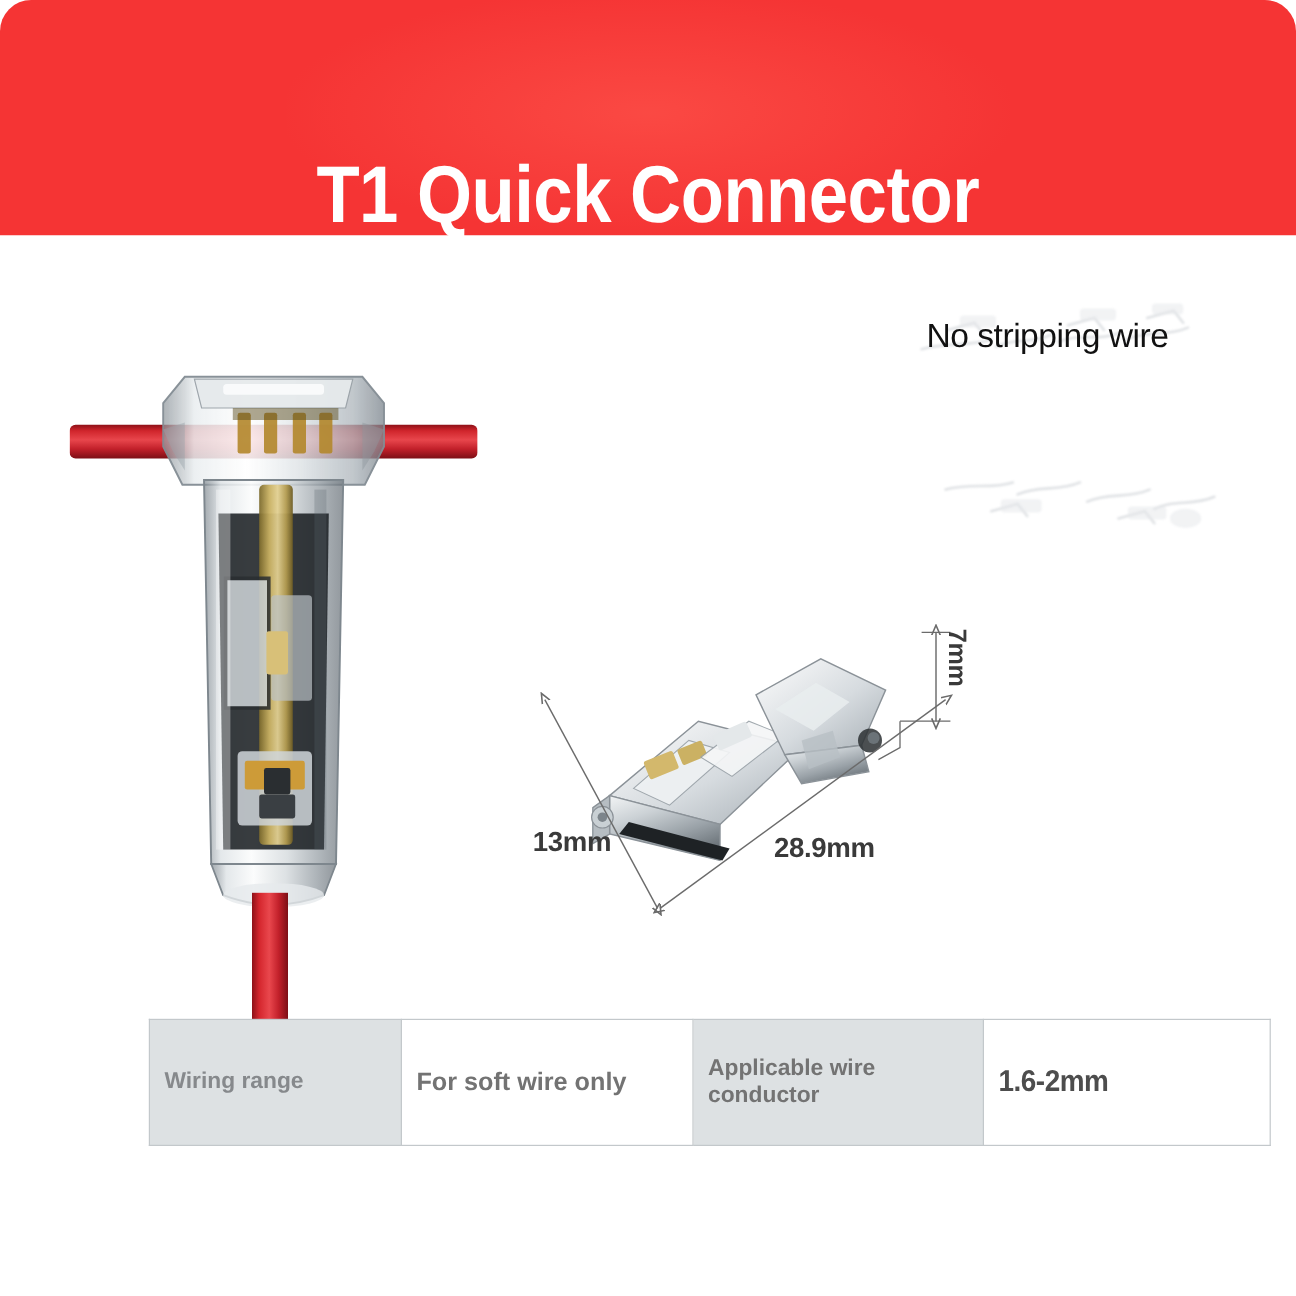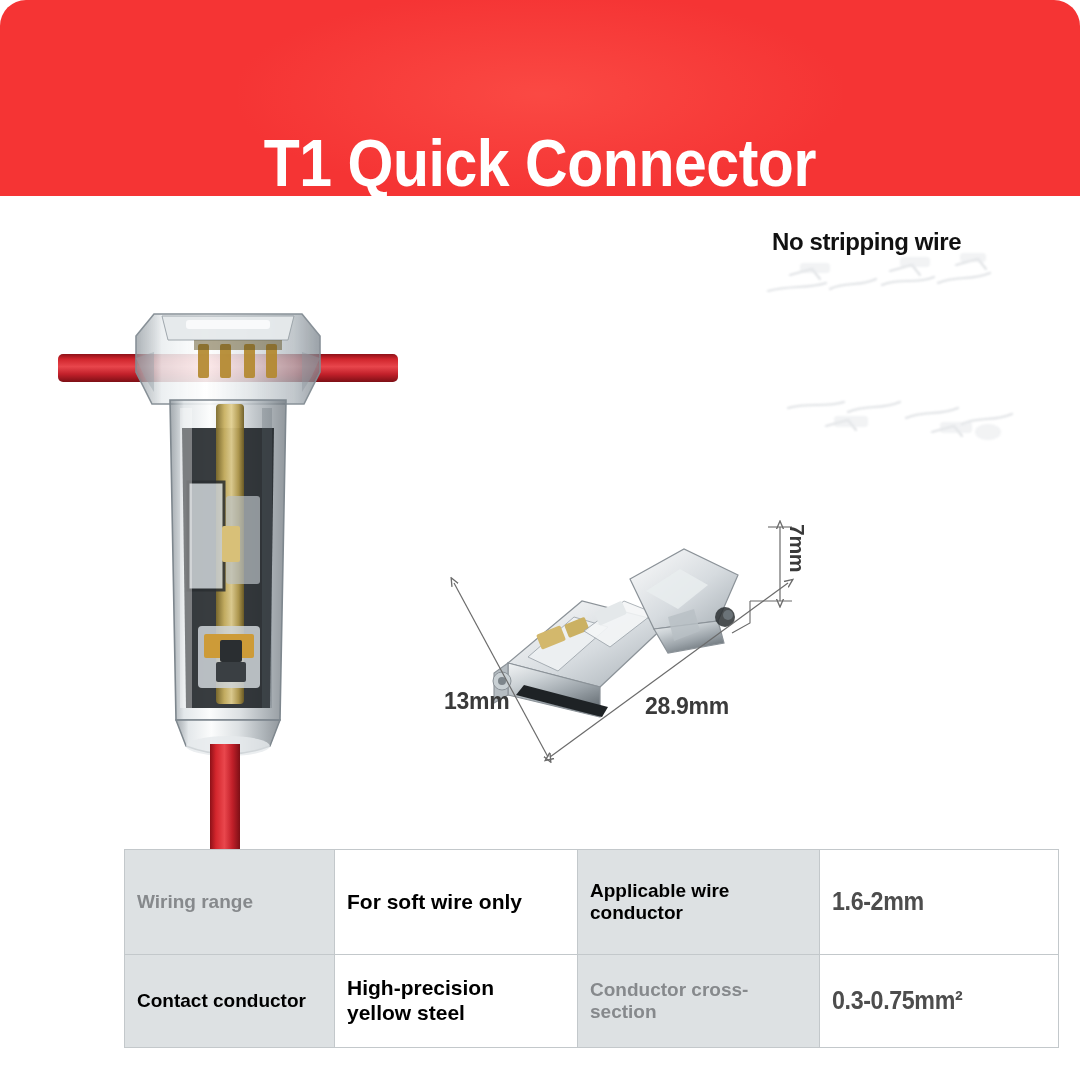--- a/index.html
+++ b/index.html
@@ -53,25 +53,26 @@
     transform: scaleX(0.88);
     transform-origin: center;
     white-space: nowrap;
     margin-top: -6px;
   }
 
   
   .feature {
     position: absolute;
     color: #111111;
-    font-weight: 700;
-    font-size: 24px;
+    font-weight: 400;
+    font-size: 28px;
     line-height: 1.16;
     letter-spacing: -0.4px;
     z-index: 5;
+    margin-top: 36px;
   }
   .feature-1 { left: 772px; top: 228px; width: 270px; }
   .feature-2 { left: 772px; top: 343px; width: 276px; }
 
   .ghost {
     position: absolute;
     z-index: 1;
     pointer-events: none;
     opacity: 0.30;
     filter: blur(1.1px);
@@ -139,21 +140,21 @@
     font-size: 19px;
     font-weight: 700;
   }
   .cell-value {
     background: #ffffff;
     font-size: 21px;
     font-weight: 700;
     color: #1b1b1b;
   }
   .txt-gray  { color: #86898c; }
-  .txt-dark  { color: #000000; }
+  .txt-dark  { color: #737373; }
   .num-value {
     color: #4d4d4d;
     font-size: 25px;
     font-weight: 700;
     letter-spacing: -0.4px;
     transform: scaleX(0.93);
     transform-origin: left center;
     display: inline-block;
   }
   .col-1 { width: 183px; }
@@ -365,30 +366,16 @@
         <td class="cell-value col-2">
           <span class="txt-dark">For soft wire only</span>
         </td>
         <td class="cell-label col-3">
           <span class="txt-dark">Applicable wire conductor</span>
         </td>
         <td class="cell-value col-4">
           <span class="num-value">1.6-2mm</span>
         </td>
       </tr>
-      <tr class="row-2">
-        <td class="cell-label col-1">
-          <span class="txt-dark">Contact conductor</span>
-        </td>
-        <td class="cell-value col-2">
-          <span class="txt-dark">High-precision yellow steel</span>
-        </td>
-        <td class="cell-label col-3">
-          <span class="txt-gray">Conductor cross-section</span>
-        </td>
-        <td class="cell-value col-4">
-          <span class="num-value">0.3-0.75mm²</span>
-        </td>
-      </tr>
     </tbody>
   </table>
 
 </div>
 
 </body></html>

